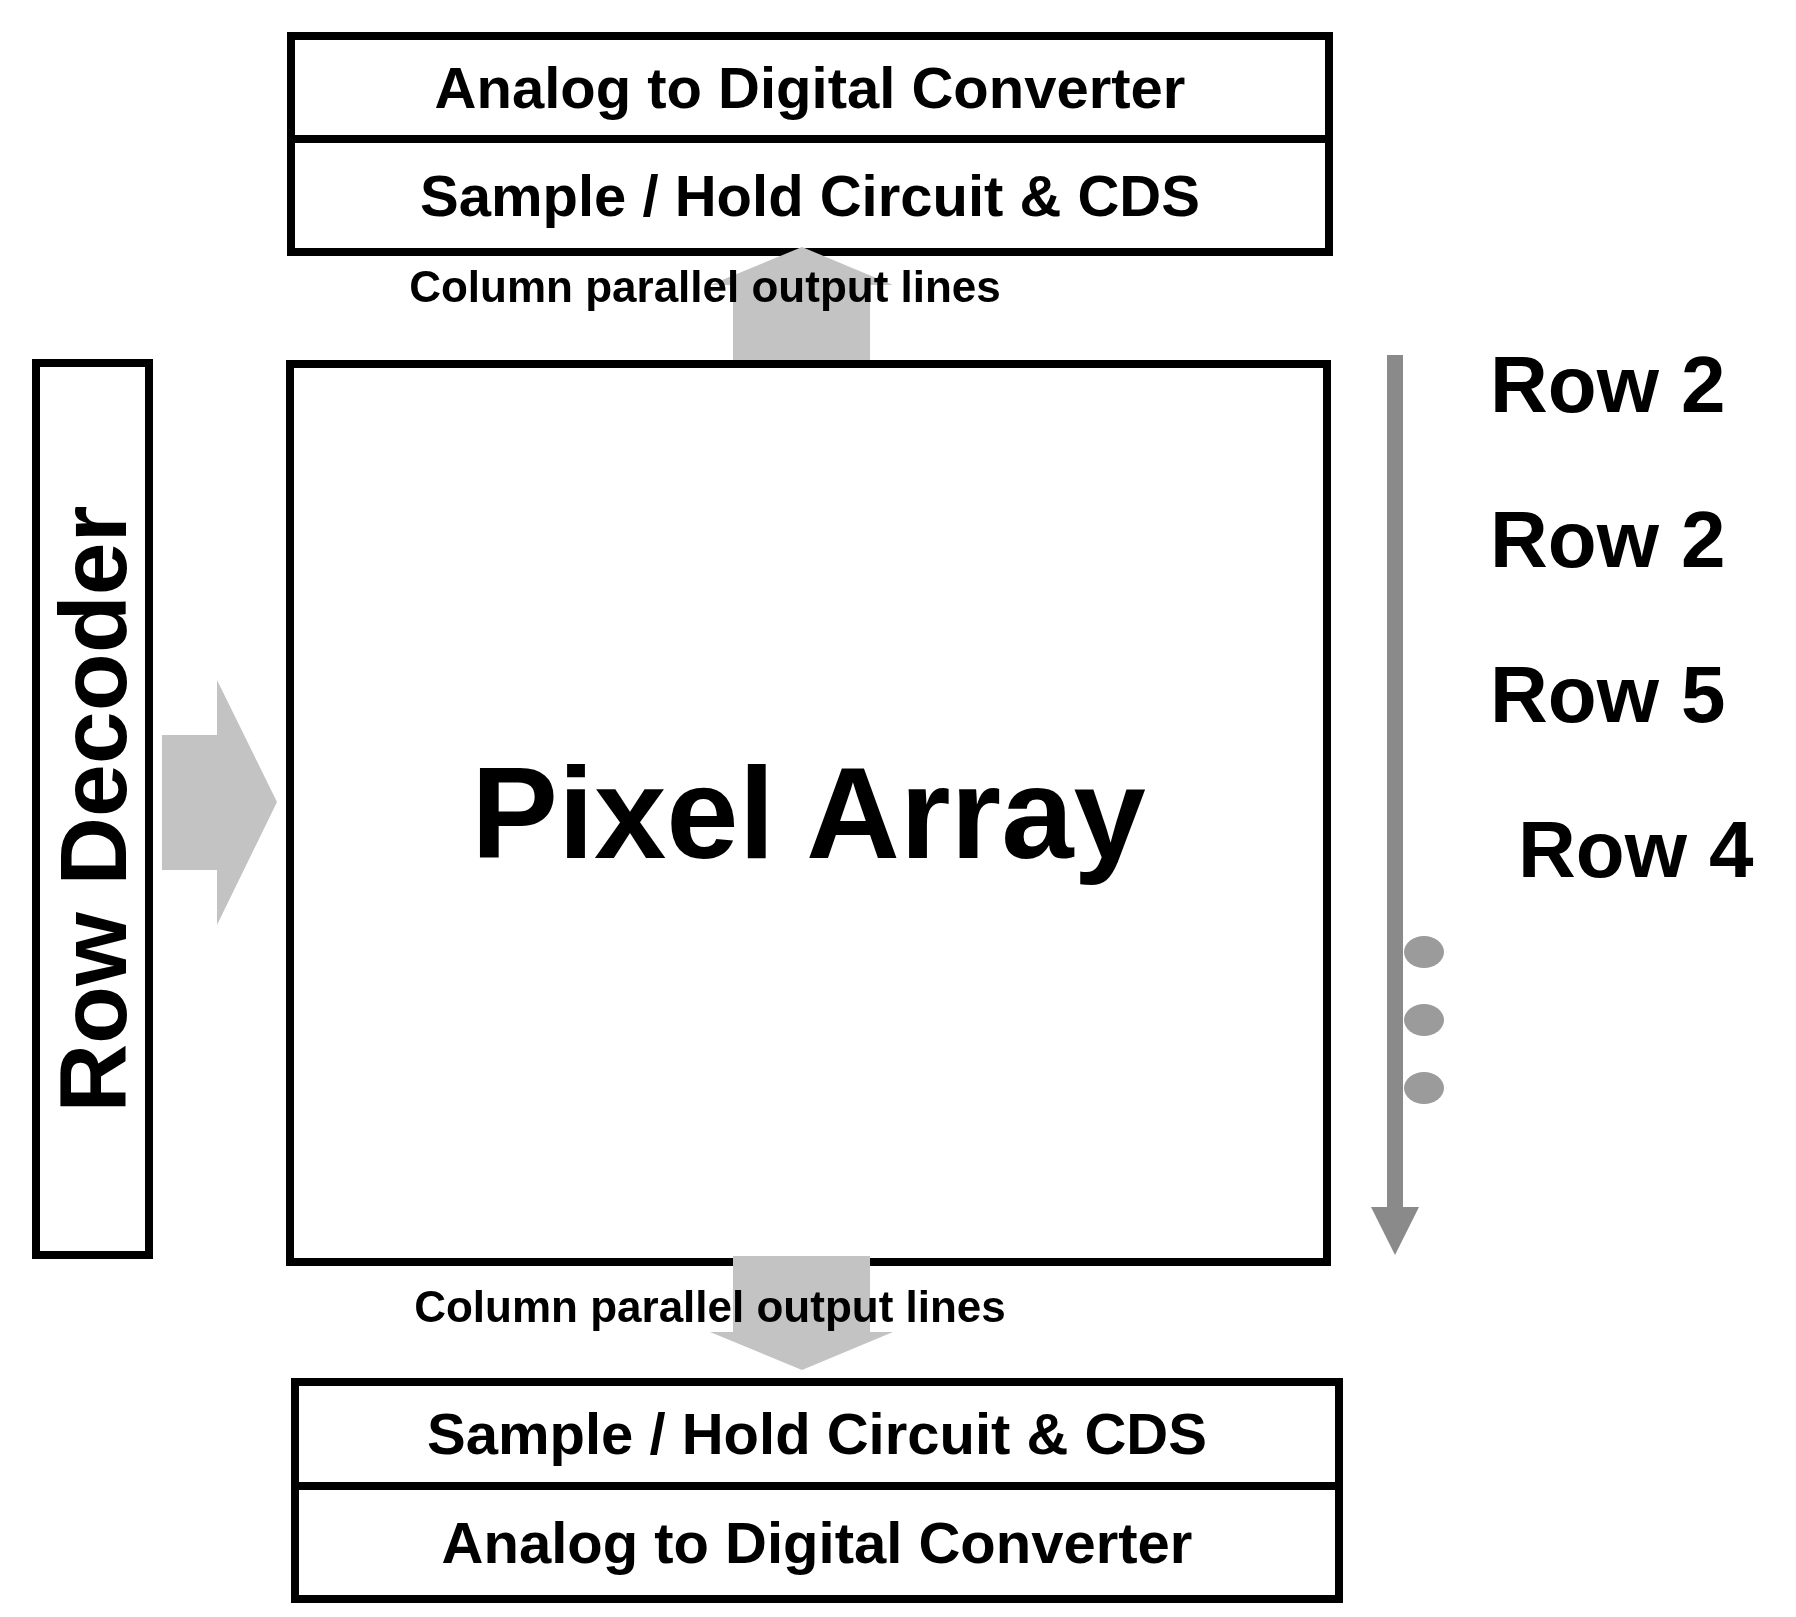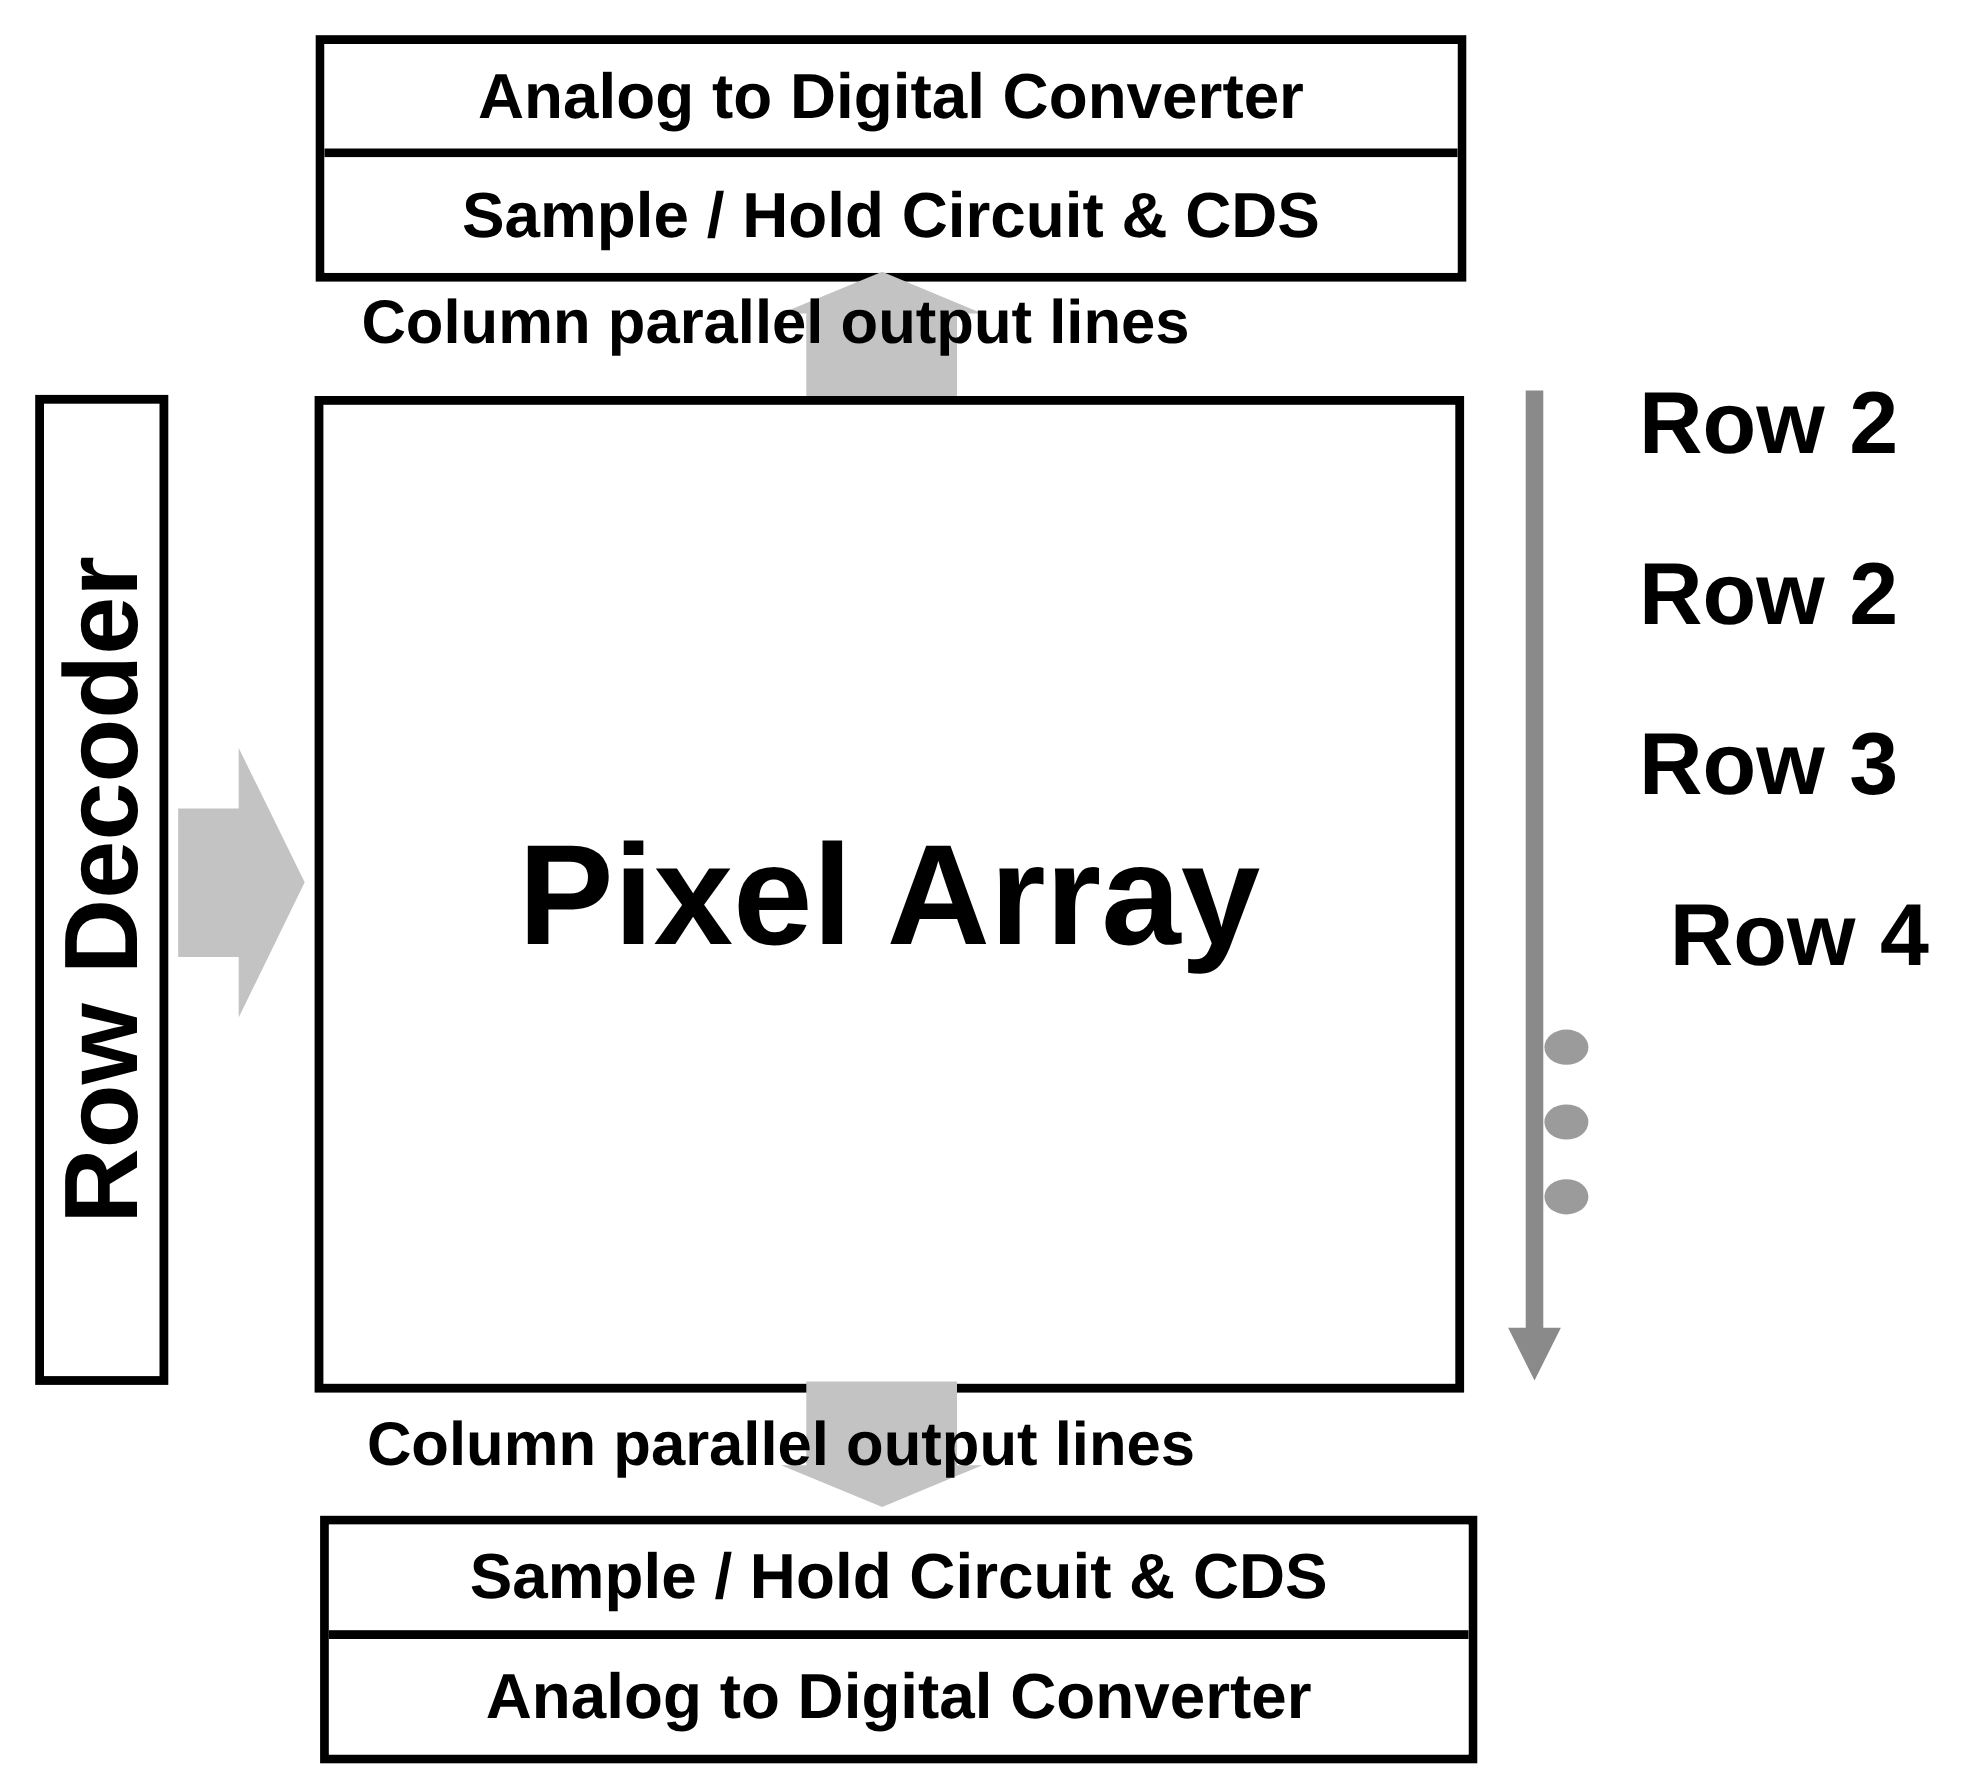--- a/index.html
+++ b/index.html
@@ -33,21 +33,21 @@
     z-index:1;
   }
   .pixel-array-label{font-size:130px;line-height:1;white-space:nowrap;}
   .row-decoder-label{
     position:absolute;left:50%;top:50%;
     transform:translate(-50%,-50%) rotate(-90deg);
     font-size:95px;line-height:1;white-space:nowrap;
   }
   
   .label-float{
-    text-align:center;font-size:56px;line-height:1;white-space:nowrap;
+    text-align:center;font-size:44px;line-height:1;white-space:nowrap;
     z-index:3;
   }
   
   .row-label{
     font-size:80px;line-height:80px;white-space:nowrap;
     z-index:3;
   }
   svg.overlay{position:absolute;left:0;top:0;z-index:2;}
 </style>
 </head>
@@ -85,21 +85,21 @@
   <div class="abs outline-box" style="left:32px;top:359px;width:105px;height:884px;">
     <span class="row-decoder-label">Row Decoder</span>
   </div>
 
   <div class="abs outline-box" style="left:286px;top:360px;width:1029px;height:890px;">
     <span class="pixel-array-label">Pixel Array</span>
   </div>
 
   <div class="abs row-label" style="left:1490px;top:345px;">Row 2</div>
   <div class="abs row-label" style="left:1490px;top:500px;">Row 2</div>
-  <div class="abs row-label" style="left:1490px;top:655px;">Row 3</div>
+  <div class="abs row-label" style="left:1490px;top:655px;">Row 5</div>
   <div class="abs row-label" style="left:1518px;top:810px;">Row 4</div>
 
   <div class="abs label-float" style="left:310px;top:1285px;width:800px;">Column parallel output lines</div>
 
   <div class="abs stack" style="left:291px;top:1378px;width:1036px;height:209px;">
     <div class="cell first" style="height:96px;">
       <span>Sample / Hold Circuit &amp; CDS</span>
     </div>
     <div class="cell second">
       <span>Analog to Digital Converter</span>

